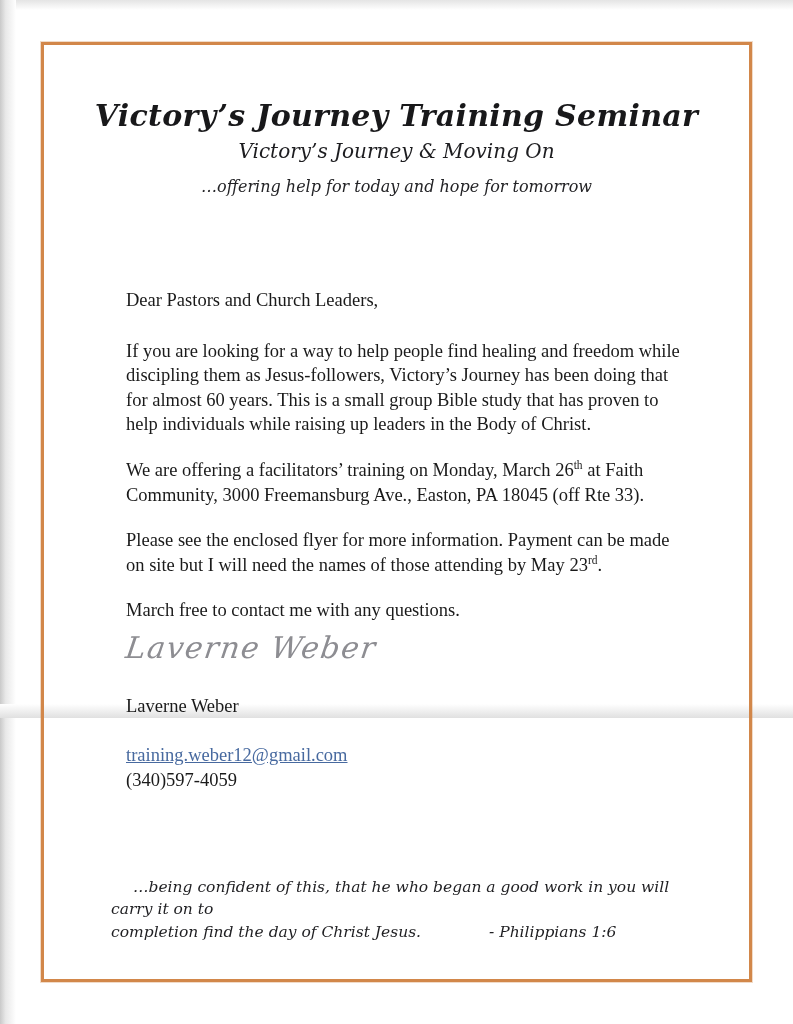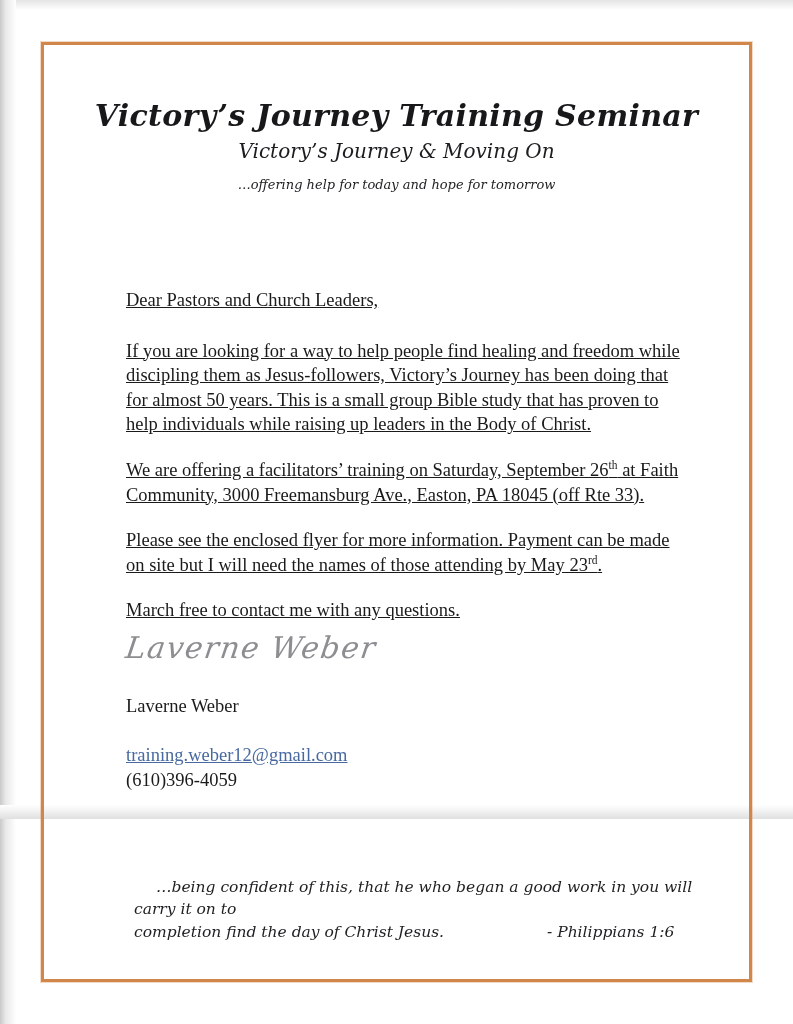--- a/index.html
+++ b/index.html
@@ -48,21 +48,21 @@
     width: 711px;
     height: 940px;
     border: 3px solid #d2874a;
     box-sizing: border-box;
     box-shadow: 0 0 0 1px rgba(210,135,74,0.30);
   }
 
   .sheet {
     position: absolute;
     left: 0; top: 0;
-    width: 793px; height: 819px;
+    width: 793px; height: 718px;
   }
 
   
   .header {
     position: absolute;
     left: 41px;
     top: 100px;
     width: 711px;
     text-align: center;
   }
@@ -82,21 +82,21 @@
     font-weight: 400;
     font-size: 20px;
     line-height: 1.1;
     color: #1d1d20;
     margin: 8px 0 4px 0;
   }
   .doc-tagline {
     font-family: "DejaVu Serif", "Liberation Serif", serif;
     font-style: italic;
     font-weight: 400;
-    font-size: 13px;
+    font-size: 16px;
     line-height: 1.1;
     color: #232326;
     margin: 16px 0 0 0;
   }
   .doc-date {
     font-family: "Liberation Serif", "DejaVu Serif", serif;
     font-style: normal;
     font-weight: 400;
     font-size: 19px;
     line-height: 1.1;
@@ -111,21 +111,20 @@
     top: 288px;
     width: 556px;
   }
   .letter-body p {
     margin: 0 0 21px 0;
     font-family: "Liberation Serif", "DejaVu Serif", serif;
     font-size: 18.5px;
     line-height: 1.33;
     color: #1a1a1a;
     text-align: left;
-    text-decoration: underline;
   }
   .letter-body p.salutation { margin-bottom: 26px; }
   .letter-body p.last { margin-bottom: 0; }
   sup {
     font-size: 0.62em;
     vertical-align: super;
     line-height: 0;
   }
 
   
@@ -169,34 +168,34 @@
     font-family: "Liberation Serif", "DejaVu Serif", serif;
     font-size: 18.5px;
     line-height: 1.3;
     color: #1a1a1a;
     margin-top: 1px;
   }
 
   
   .footer-quote {
     position: absolute;
-    left: 134px;
+    left: 111px;
     top: 876px;
     width: 566px;
     font-family: "DejaVu Serif", "Liberation Serif", serif;
     font-style: italic;
     font-size: 15.5px;
     line-height: 1.45;
     color: #1f1f22;
   }
   .footer-quote .line1 { display: block; text-indent: 22px; }
   .footer-quote .line2 { display: block; }
   .footer-quote .attribution {
     display: inline-block;
-    margin-left: 103px;
+    margin-left: 68px;
     white-space: nowrap;
   }
 </style>
 </head>
 <body>
 
 <div class="sheet">
 
   <div class="scan-shade-top"></div>
   <div class="scan-shade-left"></div>
@@ -207,37 +206,37 @@
   <div class="header">
     <h1 class="doc-title">Victory’s Journey Training Seminar</h1>
     <div class="doc-subtitle">Victory’s Journey &amp; Moving On</div>
     <div class="doc-tagline">…offering help for today and hope for tomorrow</div>
   </div>
 
   <div class="letter-body">
 
     <p class="salutation">Dear Pastors and Church Leaders,</p>
 
-    <p>If you are looking for a way to help people find healing and freedom while discipling them as Jesus-followers, Victory’s Journey has been doing that for almost 50 years.  This is a small group Bible study that has proven to help individuals while raising up leaders in the Body of Christ.</p>
-
-    <p><span>We are offering a facilitators’ training on Saturday, September 26</span><sup>th</sup><span> at Faith Community, 3000 Freemansburg Ave., Easton, PA 18045 (off Rte 33).</span></p>
+    <p>If you are looking for a way to help people find healing and freedom while discipling them as Jesus-followers, Victory’s Journey has been doing that for almost 60 years.  This is a small group Bible study that has proven to help individuals while raising up leaders in the Body of Christ.</p>
+
+    <p><span>We are offering a facilitators’ training on Monday, March 26</span><sup>th</sup><span> at Faith Community, 3000 Freemansburg Ave., Easton, PA 18045 (off Rte 33).</span></p>
 
     <p><span>Please see the enclosed flyer for more information.  Payment can be made on site but I will need the names of those attending by May 23</span><sup>rd</sup><span>.</span></p>
 
     <p>March free to contact me with any questions.</p>
 
   </div>
 
   <div class="signature-block">
     <div class="signature-script">Laverne Weber</div>
     <div class="signer-name">Laverne Weber</div>
     <div>
       <a class="contact-email">training.weber12@gmail.com</a>
     </div>
-    <div class="contact-phone">(610)396-4059</div>
+    <div class="contact-phone">(340)597-4059</div>
   </div>
 
   <div class="footer-quote">
     <span class="line1">…being confident of this, that he who began a good work in you will carry it on to</span>
     <span class="line2"><span>completion find the day of Christ Jesus.</span><span class="attribution">- Philippians 1:6</span></span>
   </div>
 
 </div>
 
 </body></html>

